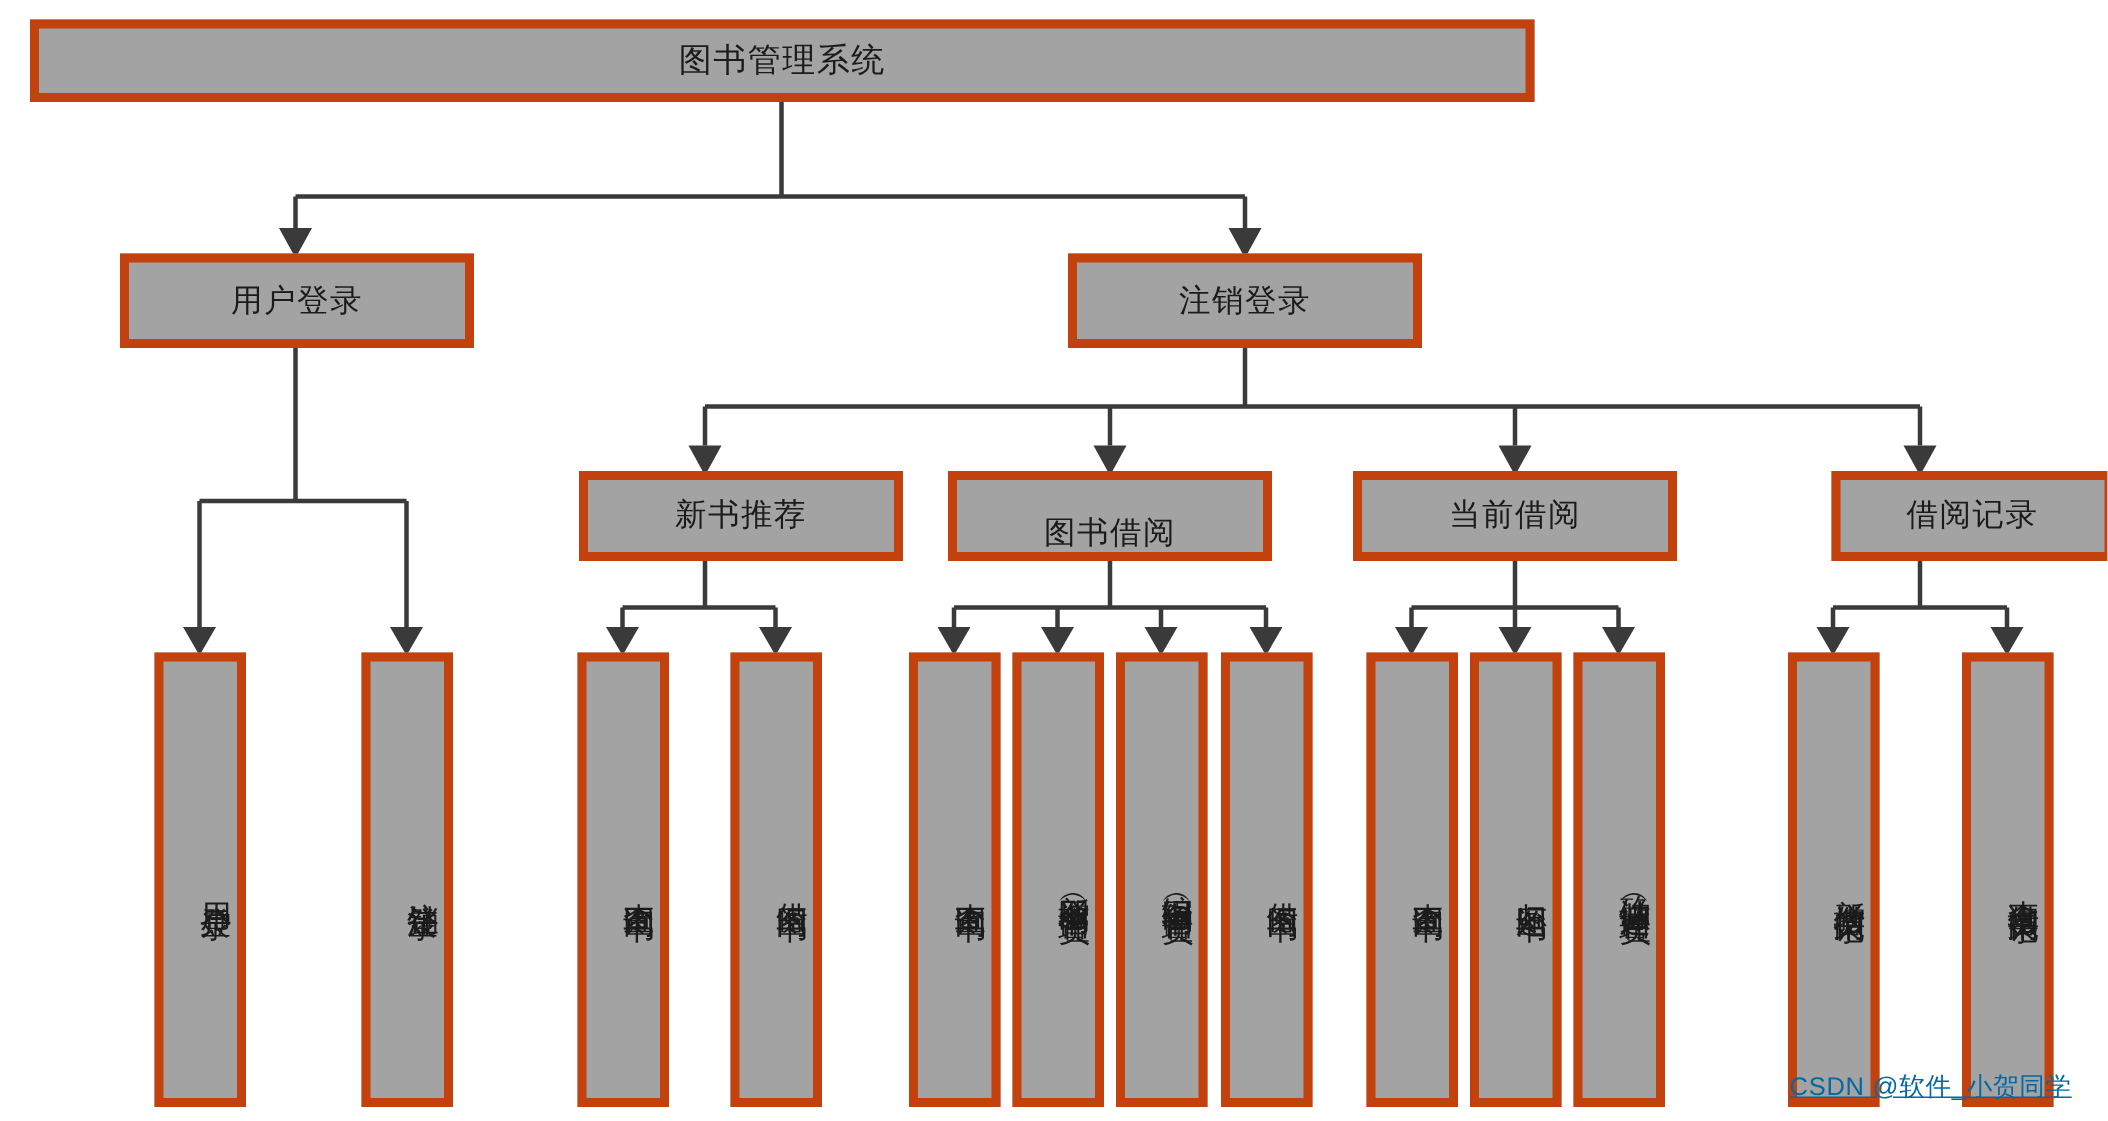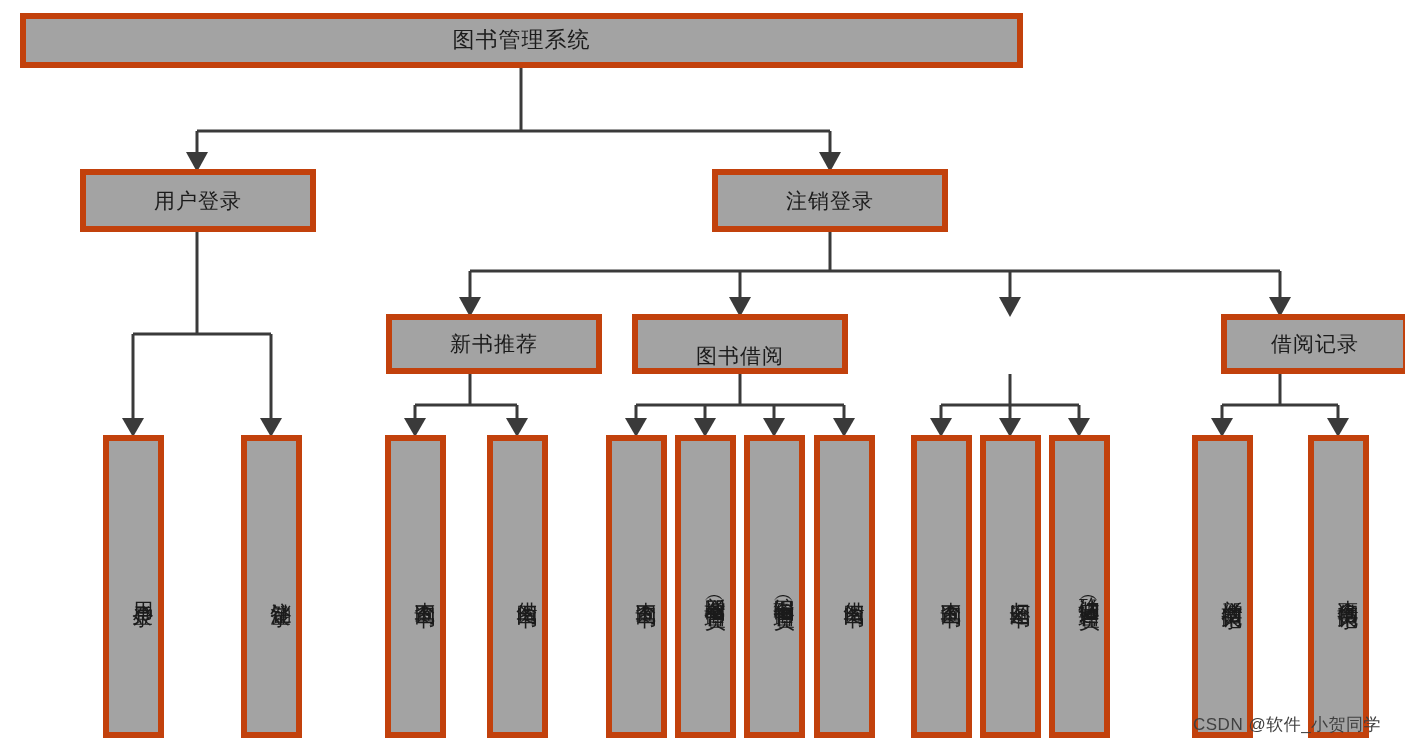--- a/index.html
+++ b/index.html
@@ -60,24 +60,25 @@
   .node-v .vlabel {
     writing-mode: vertical-rl;
     text-orientation: upright;
     display: block;
   }
   .watermark {
     position: absolute;
     left: 1193px;
     top: 713px;
     font-size: 17px;
-    color: #404040;
+    color: #0369a1;
     white-space: nowrap;
     z-index: 5;
     letter-spacing: 0.5px;
+    text-decoration: underline;
   }
 </style>
 </head>
 <body>
 
 <div id="diagram-root">
 
   <svg id="edge-layer" viewBox="0 0 1405 747" width="1405" height="747">
     <defs>
       <marker id="arrow" viewBox="0 0 12 12" refX="6" refY="10" markerWidth="12" markerHeight="12" orient="auto-start-reverse">
@@ -169,20 +170,23 @@
   </div>
 
   <div class="node node-h" style="left:362px; top:314px; width:216px; height:60px;margin-left:24px;">
     <span>新书推荐</span>
   </div>
 
   <div class="node node-h" style="left:632px; top:314px; width:216px; height:60px;align-items:flex-end;">
     <span>图书借阅</span>
   </div>
 
+  <div class="node node-h" style="left:902px; top:314px; width:216px; height:60px;">
+    <span>当前借阅</span>
+  </div>
 
   <div class="node node-h" style="left:1221px; top:314px; width:188px; height:60px;">
     <span>借阅记录</span>
   </div>
 
   <div class="node node-v" style="left:103px; top:435px; width:61px; height:303px;">
     <span class="vlabel">用户登录</span>
   </div>
 
   <div class="node node-v" style="left:241px; top:435px; width:61px; height:303px;">

